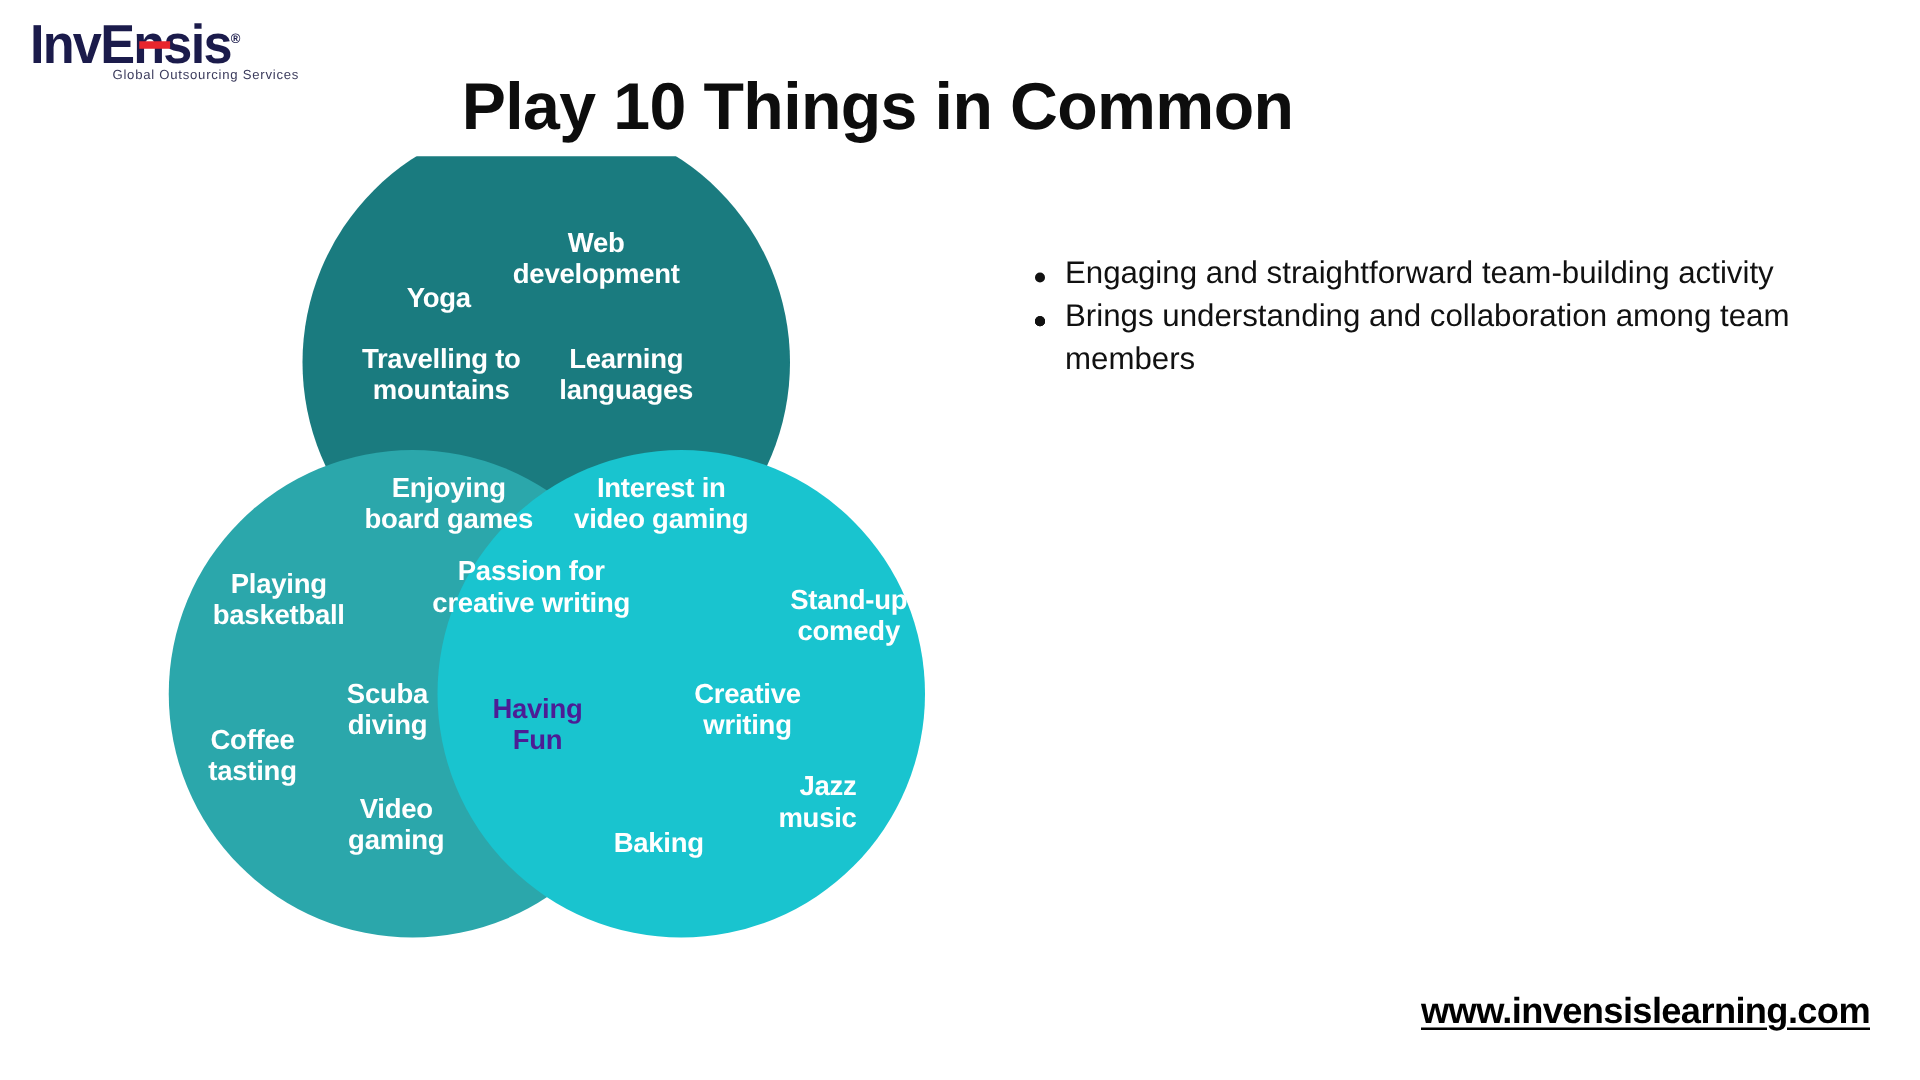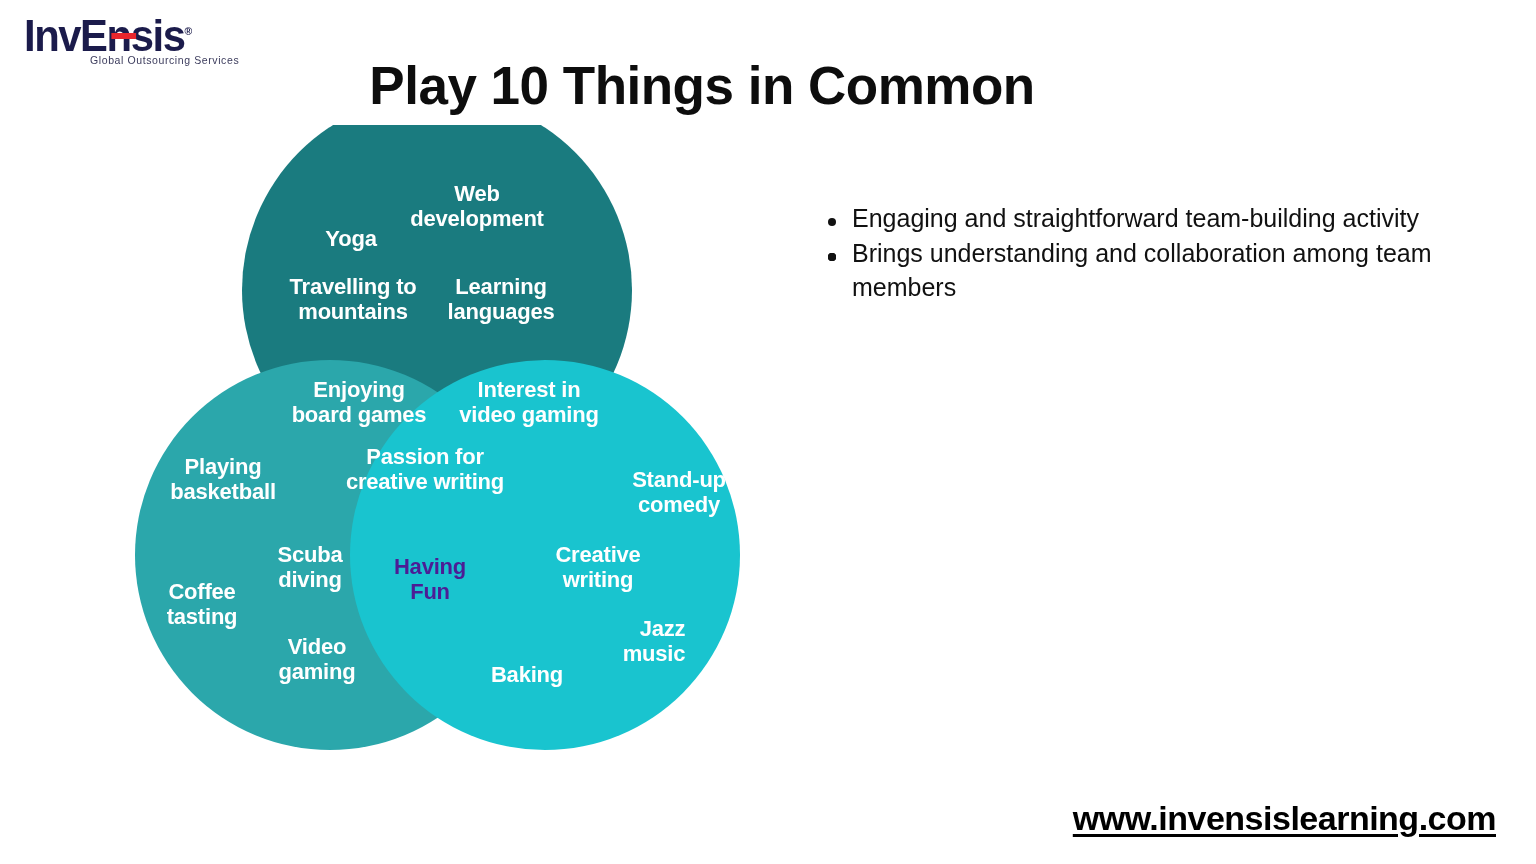--- a/index.html
+++ b/index.html
@@ -129,22 +129,22 @@
     width: 8px;
     height: 8px;
     border-radius: 50%;
     background: #111111;
   }
 
   
   #footer-url {
     position: absolute;
     right: 40px;
-    bottom: 26px;
-    font-size: 34px;
+    bottom: 38px;
+    font-size: 29px;
     font-weight: bold;
     color: #000000;
     text-decoration: underline;
     text-underline-offset: 4px;
     letter-spacing: -0.5px;
     font-family: "Liberation Sans", sans-serif;
   }
 </style>
 </head>
 <body>

